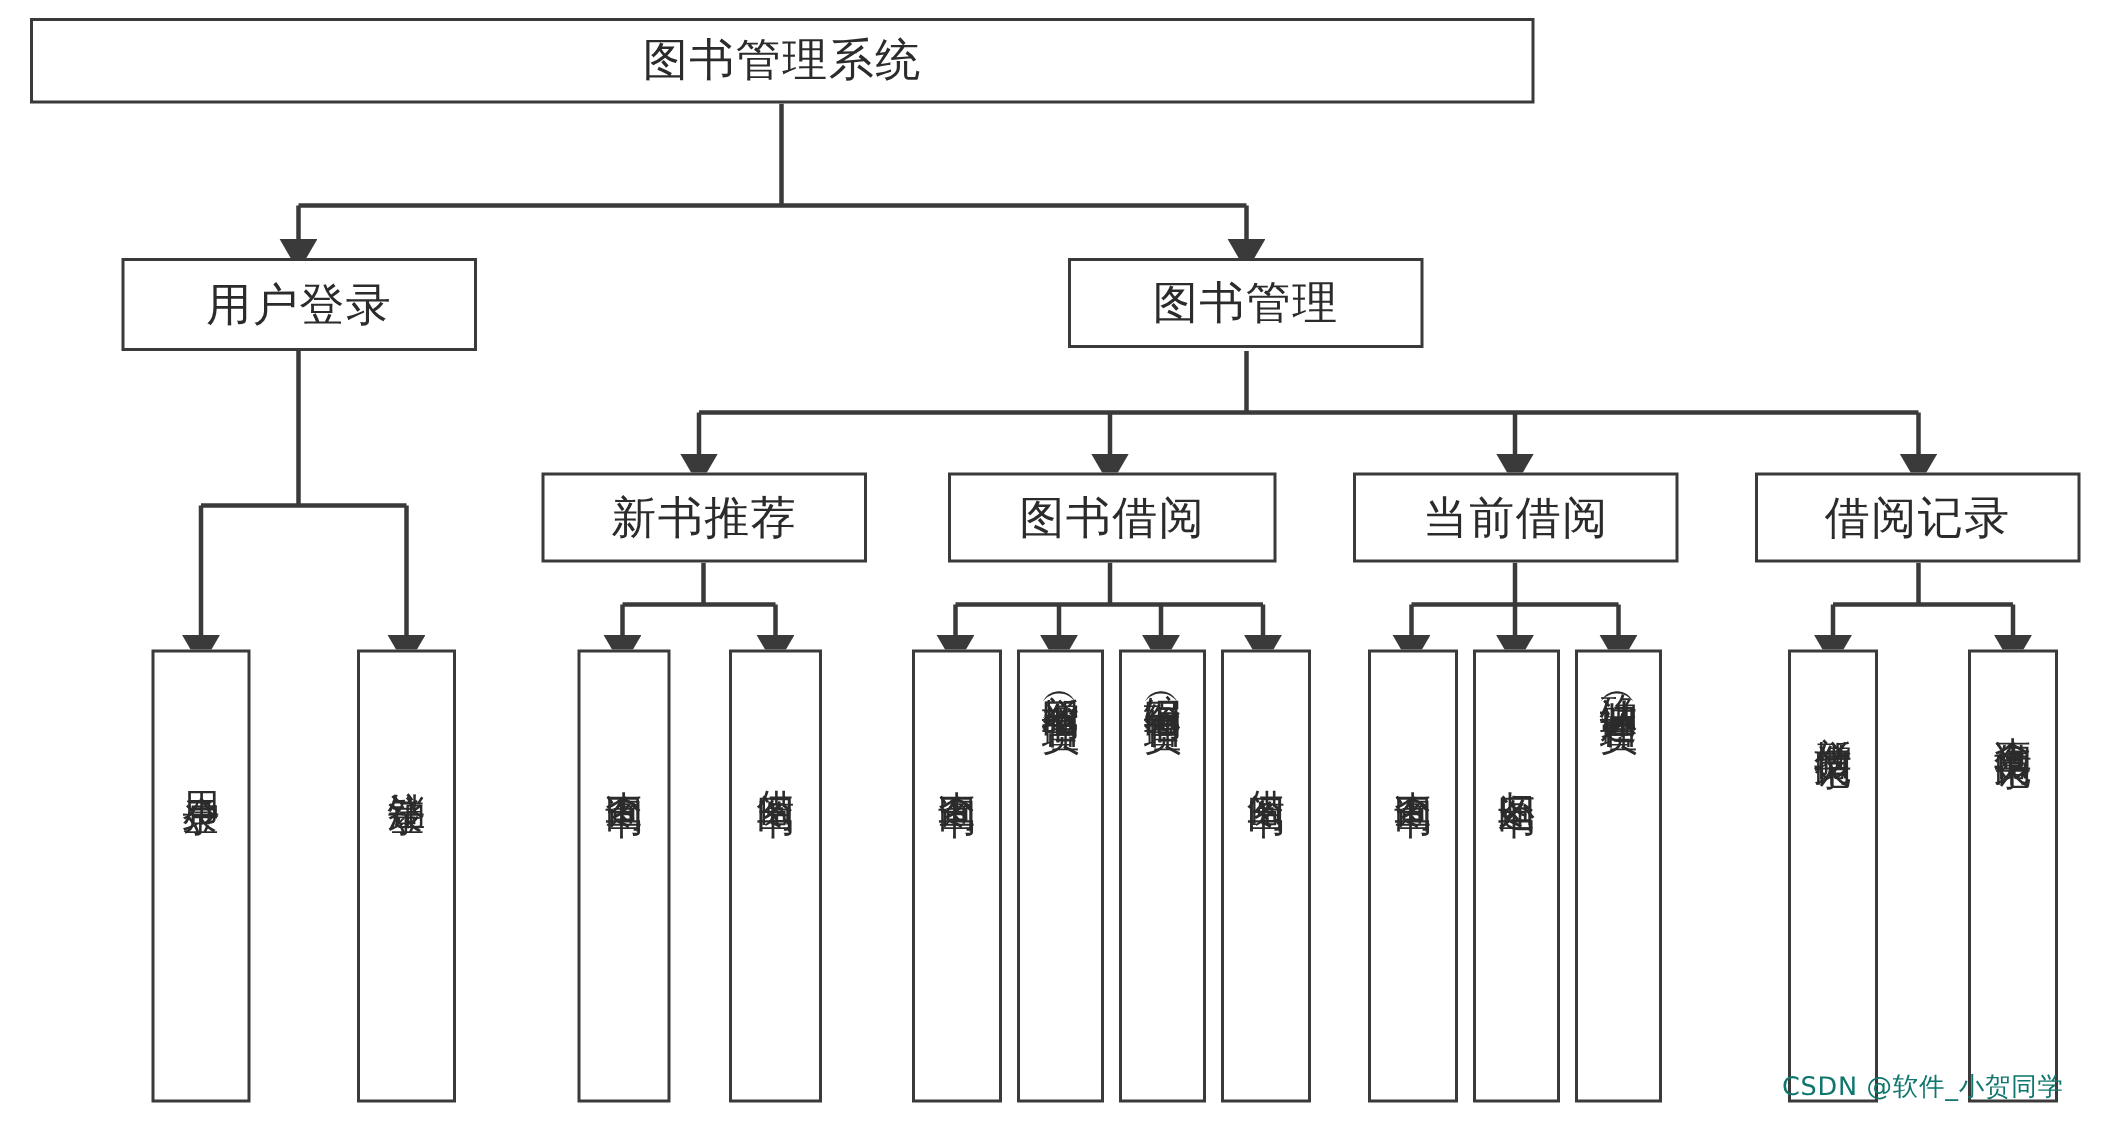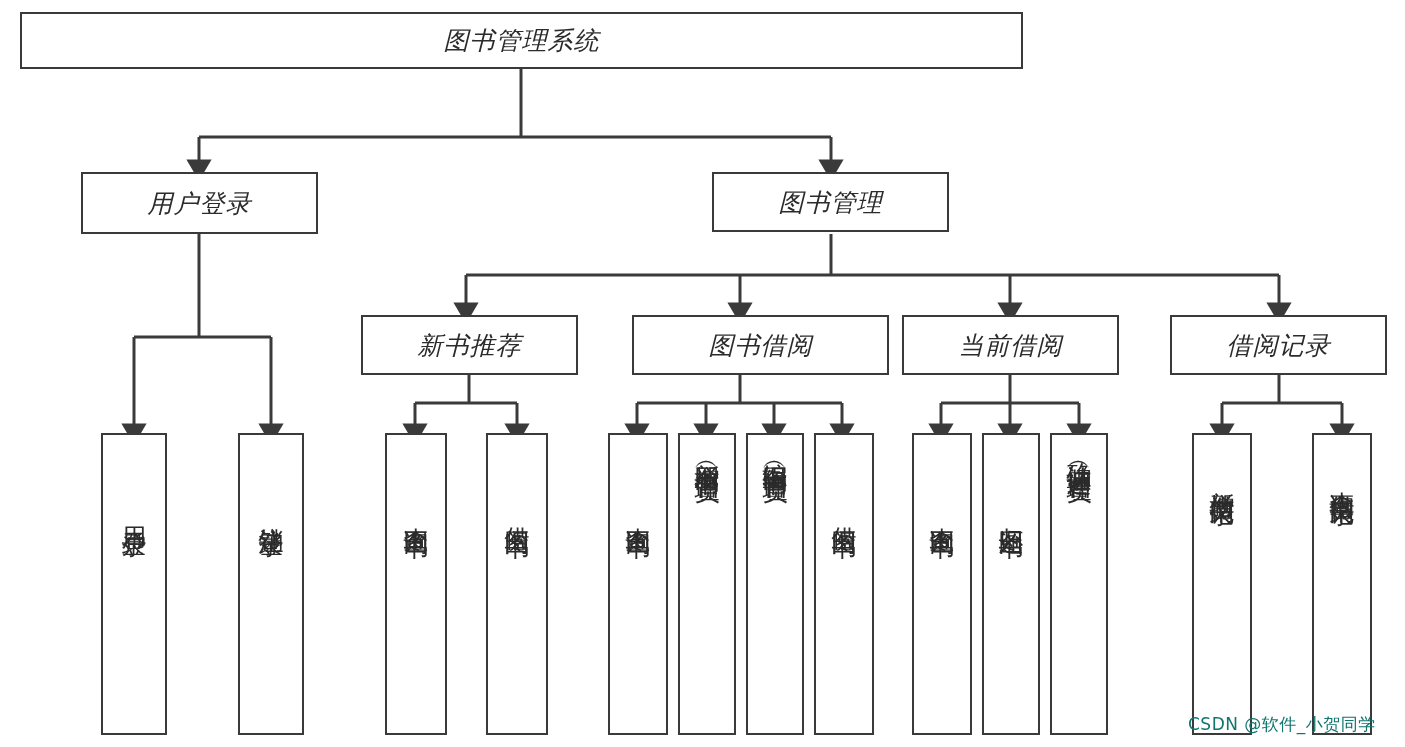--- a/index.html
+++ b/index.html
@@ -26,23 +26,22 @@
     position: absolute;
     box-sizing: border-box;
     border: 2.5px solid #3a3a3a;
     background: #ffffff;
     display: flex;
     align-items: center;
     justify-content: center;
     color: #2b2b2b;
   }
   .node.horiz {
-    font-size: 25px;
+    font-size: 30px;
     letter-spacing: 1px;
-    font-style: italic;
   }
   .node.vert {
     align-items: flex-start;
     justify-content: center;
     padding-top: 6px;
   }
   .vtext {
     writing-mode: vertical-rl;
     text-orientation: upright;
     font-size: 25px;
@@ -124,21 +123,21 @@
   <div class="node horiz" style="left:81px; top:172px; width:237px; height:62px;">
     <span>用户登录</span>
   </div>
   <div class="node horiz" style="left:712px; top:172px; width:237px; height:60px;">
     <span>图书管理</span>
   </div>
 
   <div class="node horiz" style="left:361px; top:315px; width:217px; height:60px;">
     <span>新书推荐</span>
   </div>
-  <div class="node horiz" style="left:632px; top:315px; width:257px; height:60px;">
+  <div class="node horiz" style="left:632px; top:315px; width:219px; height:60px;">
     <span>图书借阅</span>
   </div>
   <div class="node horiz" style="left:902px; top:315px; width:217px; height:60px;">
     <span>当前借阅</span>
   </div>
   <div class="node horiz" style="left:1170px; top:315px; width:217px; height:60px;">
     <span>借阅记录</span>
   </div>
 
   <div class="node vert" style="left:101px; top:433px; width:66px; height:302px; padding-top:72px;">

